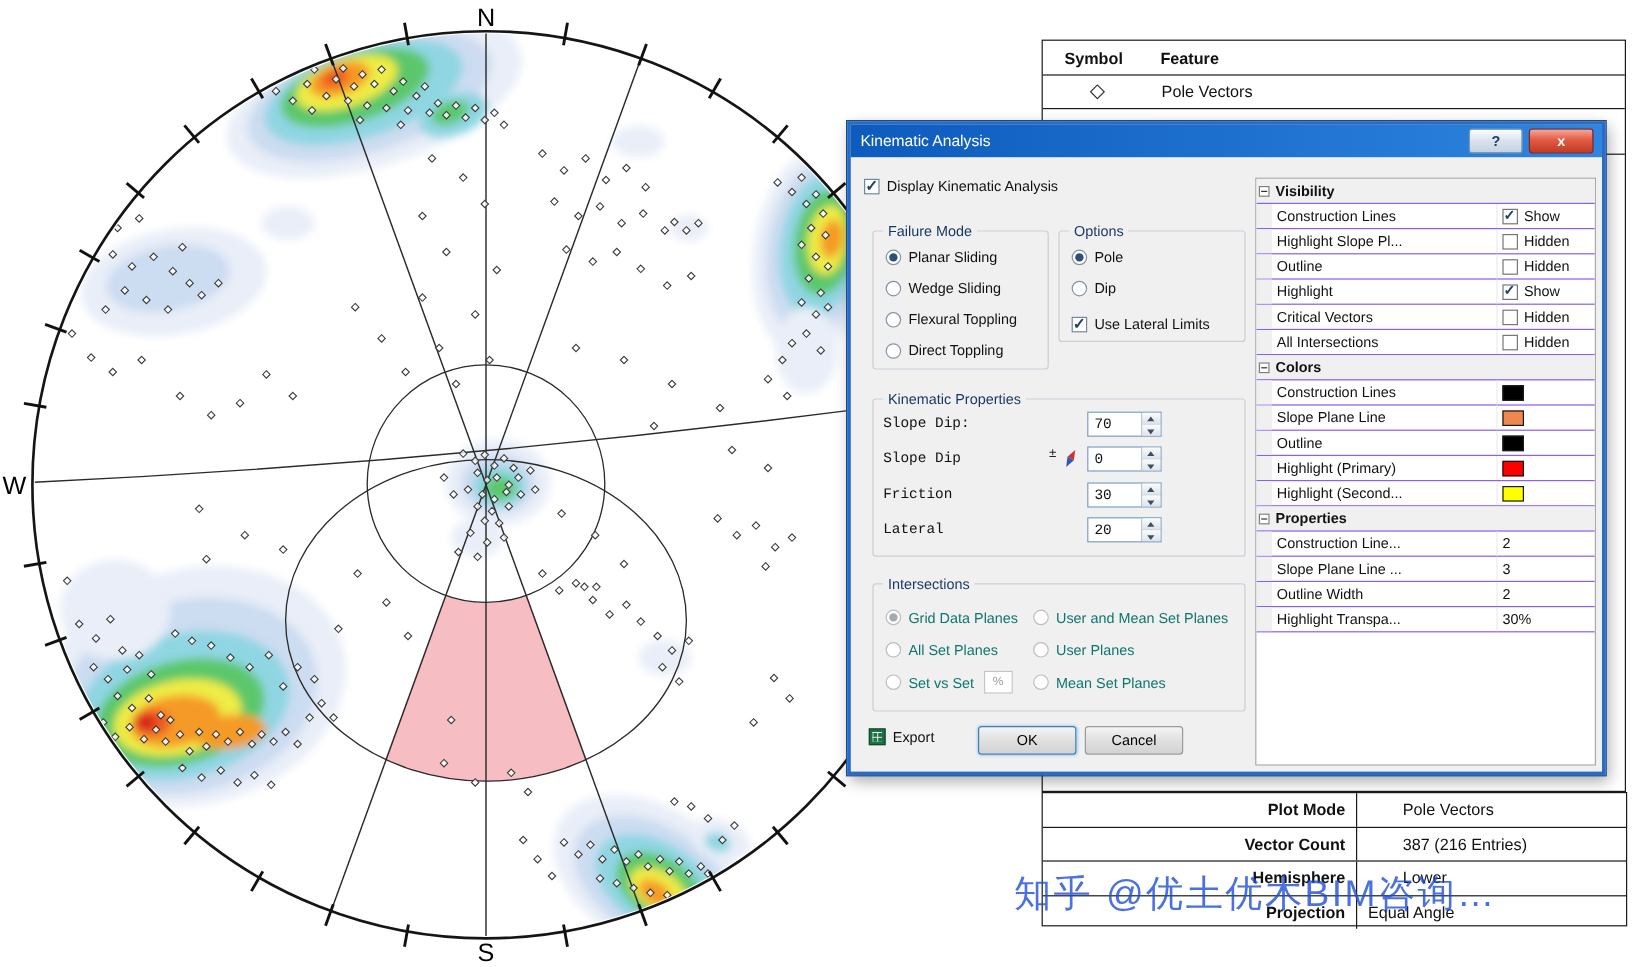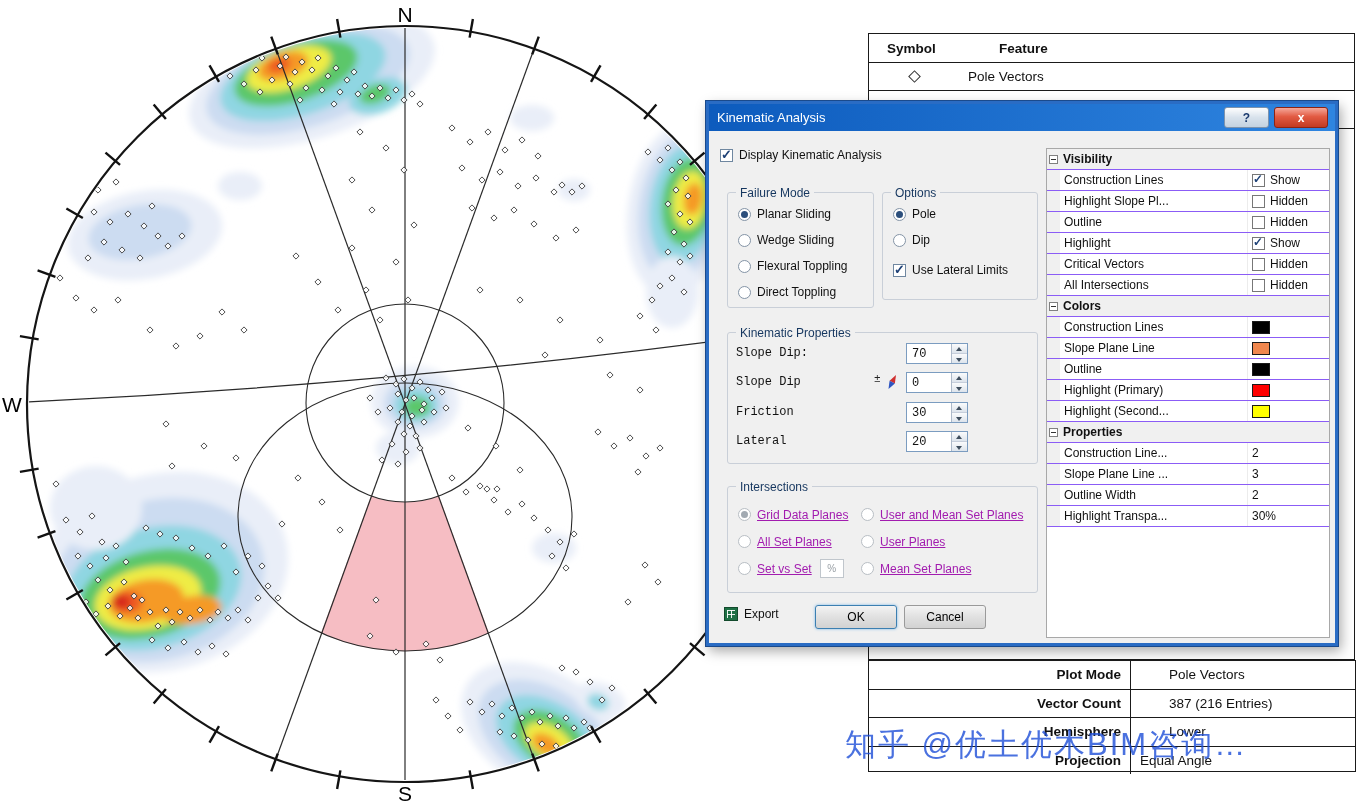--- a/index.html
+++ b/index.html
@@ -5,21 +5,21 @@
   html,body{margin:0;padding:0;background:#fff;}
   #root{position:relative;width:1361px;height:806px;background:#fff;overflow:hidden;
         font-family:"Liberation Sans",sans-serif;color:#111;}
 
   
   .stereo{position:absolute;left:0;top:0;z-index:1;}
 
   
   .legend{position:absolute;left:868px;top:33px;width:487px;height:627px;border:1px solid #1a1a1a;
           background:#fff;z-index:5;font-size:13.5px;box-sizing:border-box;}
-  .legend-header{height:28px;border-bottom:1px solid #1a1a1a;display:flex;align-items:center;font-weight:bold;gap:32px;}
+  .legend-header{height:28px;border-bottom:1px solid #1a1a1a;display:flex;align-items:center;font-weight:bold;}
   .legend-header .c1{margin-left:18px;width:80px;}
   .legend-row{height:27px;border-bottom:1px solid #1a1a1a;display:flex;align-items:center;}
   .diamond{width:7px;height:7px;border:1px solid #333;background:#fff;display:inline-block;
            transform:rotate(45deg);margin-left:41px;flex:none;}
   .legend-row .feat{margin-left:49px;}
   .legend-extra{height:37px;border-bottom:1px solid #1a1a1a;}
 
   
   .info{position:absolute;left:868px;top:660px;width:488px;height:112px;border:1px solid #1a1a1a;
         background:#fff;z-index:5;font-size:13.5px;box-sizing:border-box;}
@@ -48,32 +48,32 @@
 
   .chk-row{display:flex;align-items:center;}
   .main-chk{position:absolute;left:11px;top:44px;}
   .check{width:13px;height:13px;border:1px solid #6f87a0;background:#fff;display:inline-block;
          position:relative;margin-right:6px;flex:none;box-sizing:border-box;}
   .check.on::after{content:"\2713";position:absolute;left:0;top:-3px;font-size:13px;font-weight:bold;color:#1e4176;}
 
   .group{position:absolute;border:1px solid #c9cfd8;border-radius:3px;box-sizing:border-box;}
   .group-label{position:absolute;top:-7px;left:8px;background:#f0f0f0;padding:0 4px;color:#15365f;}
   .g-fm{left:18px;top:88px;width:147px;height:116px;}
-  .g-opt{left:173px;top:88px;width:156px;height:108px;}
+  .g-opt{left:173px;top:88px;width:156px;height:93px;}
   .g-kin{left:18px;top:228px;width:311px;height:132px;}
   .g-ix{left:18px;top:382px;width:311px;height:107px;}
 
   .rows-pad{padding-top:8px;}
   .opt-row{display:flex;align-items:center;height:26px;padding-left:10px;}
   .radio{width:13px;height:13px;border:1px solid #8494a6;border-radius:50%;background:#fff;
          display:inline-block;position:relative;margin-right:6px;flex:none;box-sizing:border-box;}
   .radio.on::after{content:"";position:absolute;left:2px;top:2px;width:7px;height:7px;border-radius:50%;background:#2c4f7c;}
   .disabled .radio{border-color:#b8bec4;}
   .disabled .radio.on::after{background:#a2aab2;}
-  .disabled .lbl{color:#a21caf;text-decoration:underline;}
+  .disabled .lbl{color:#0f766e;}
   .lat-chk{position:absolute;left:10px;top:70px;}
 
   #kin-rows{position:absolute;inset:0;font-family:Liberation Mono, monospace;}
   .kin-row{position:absolute;left:0;right:0;height:21px;}
   .kin-label{position:absolute;left:8px;top:3px;}
   .kin-prefix{position:absolute;left:146px;top:1px;font-size:11px;color:#222;}
   .dir-icon{position:absolute;left:157px;top:2px;width:14px;height:17px;transform:rotate(28deg);}
   .dir-icon::before{content:"";position:absolute;left:4px;top:0;border-left:3px solid transparent;
                     border-right:3px solid transparent;border-bottom:8px solid #cf3030;}
   .dir-icon::after{content:"";position:absolute;left:4px;top:8px;border-left:3px solid transparent;

